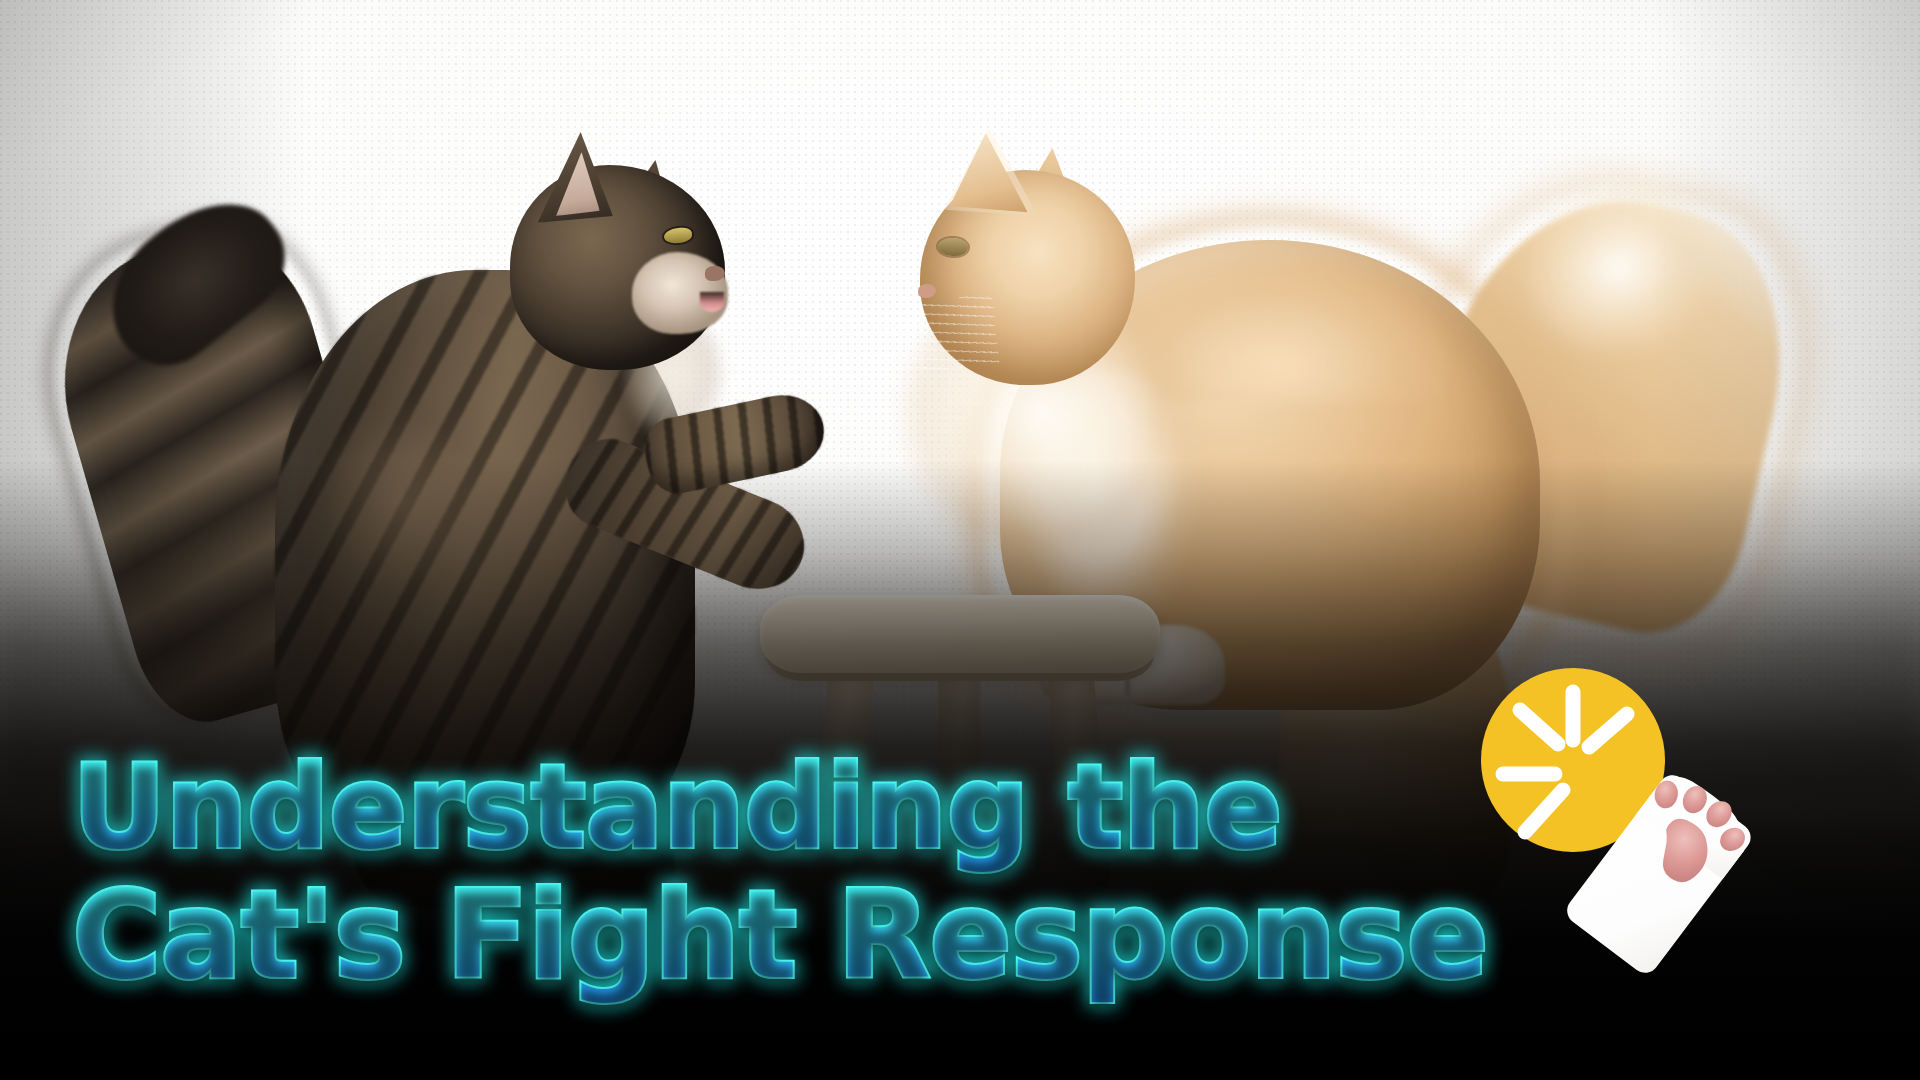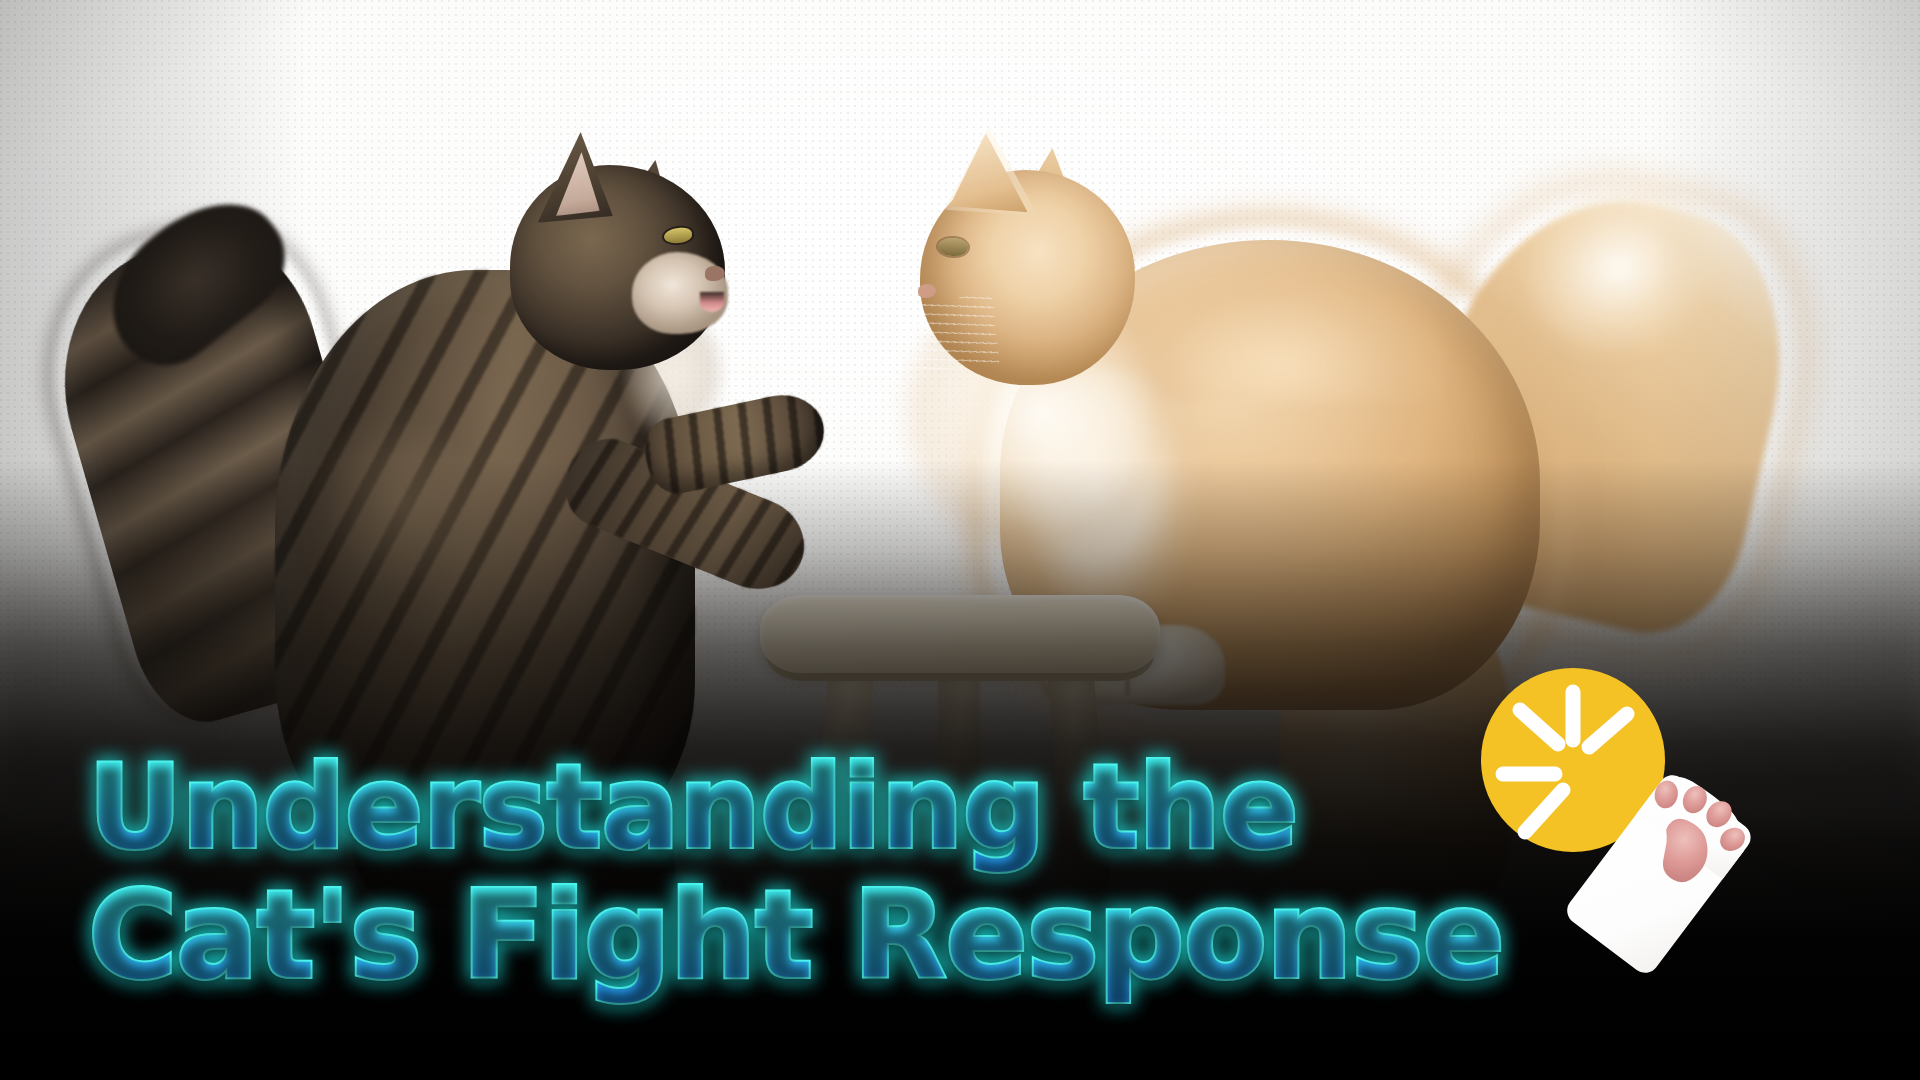--- a/index.html
+++ b/index.html
@@ -369,21 +369,21 @@
     pointer-events:none;
   }
   .scrim-side{
     position:absolute; inset:0;
     background:linear-gradient(to right, rgba(0,0,0,.20) 0%, rgba(0,0,0,0) 16%, rgba(0,0,0,0) 86%, rgba(0,0,0,.14) 100%);
     pointer-events:none;
   }
 
   
   .headline{
-    position:absolute; left:88px; bottom:86px;
+    position:absolute; left:72px; bottom:86px;
     width:1420px;
     line-height:.97;
     z-index:20;
   }
   .hl-line{
     position:relative;
     display:block;
     font-family:"DejaVu Sans","Liberation Sans",sans-serif;
     font-weight:900;
     font-size:116px;

